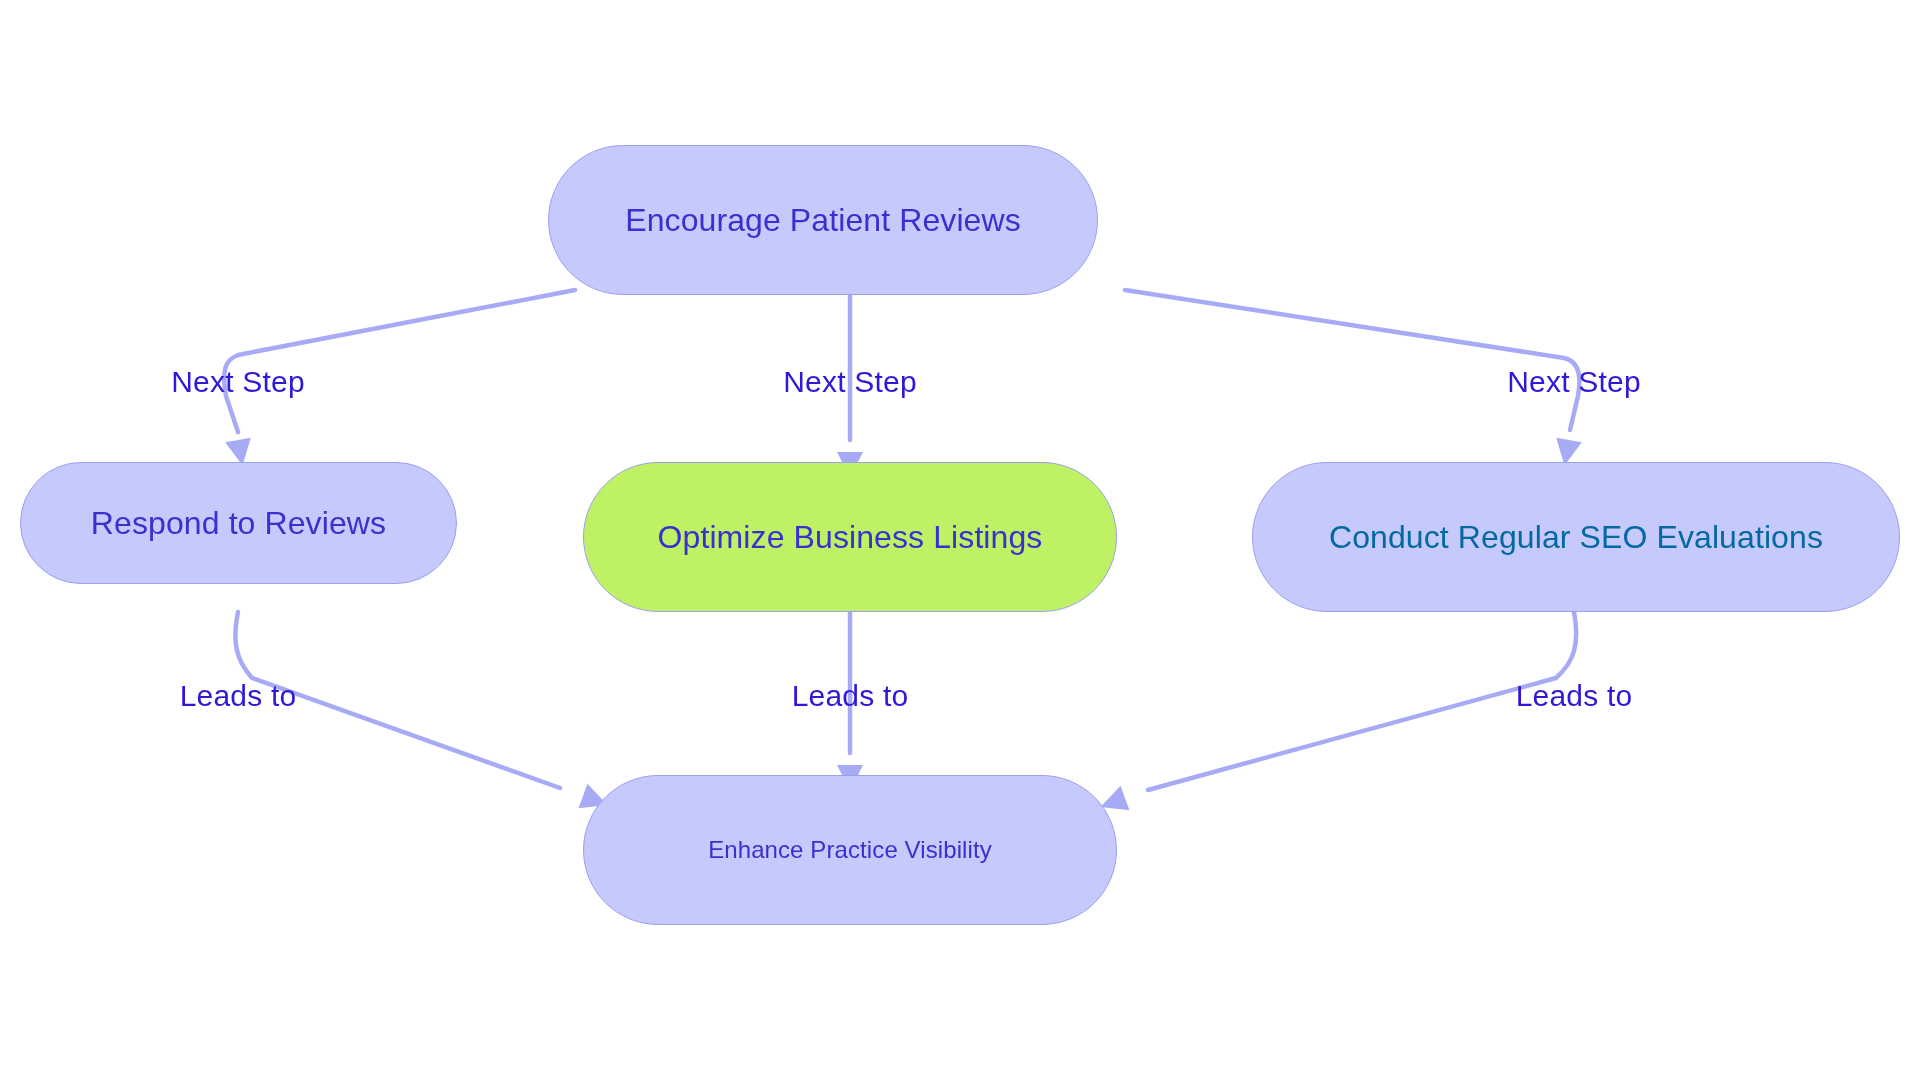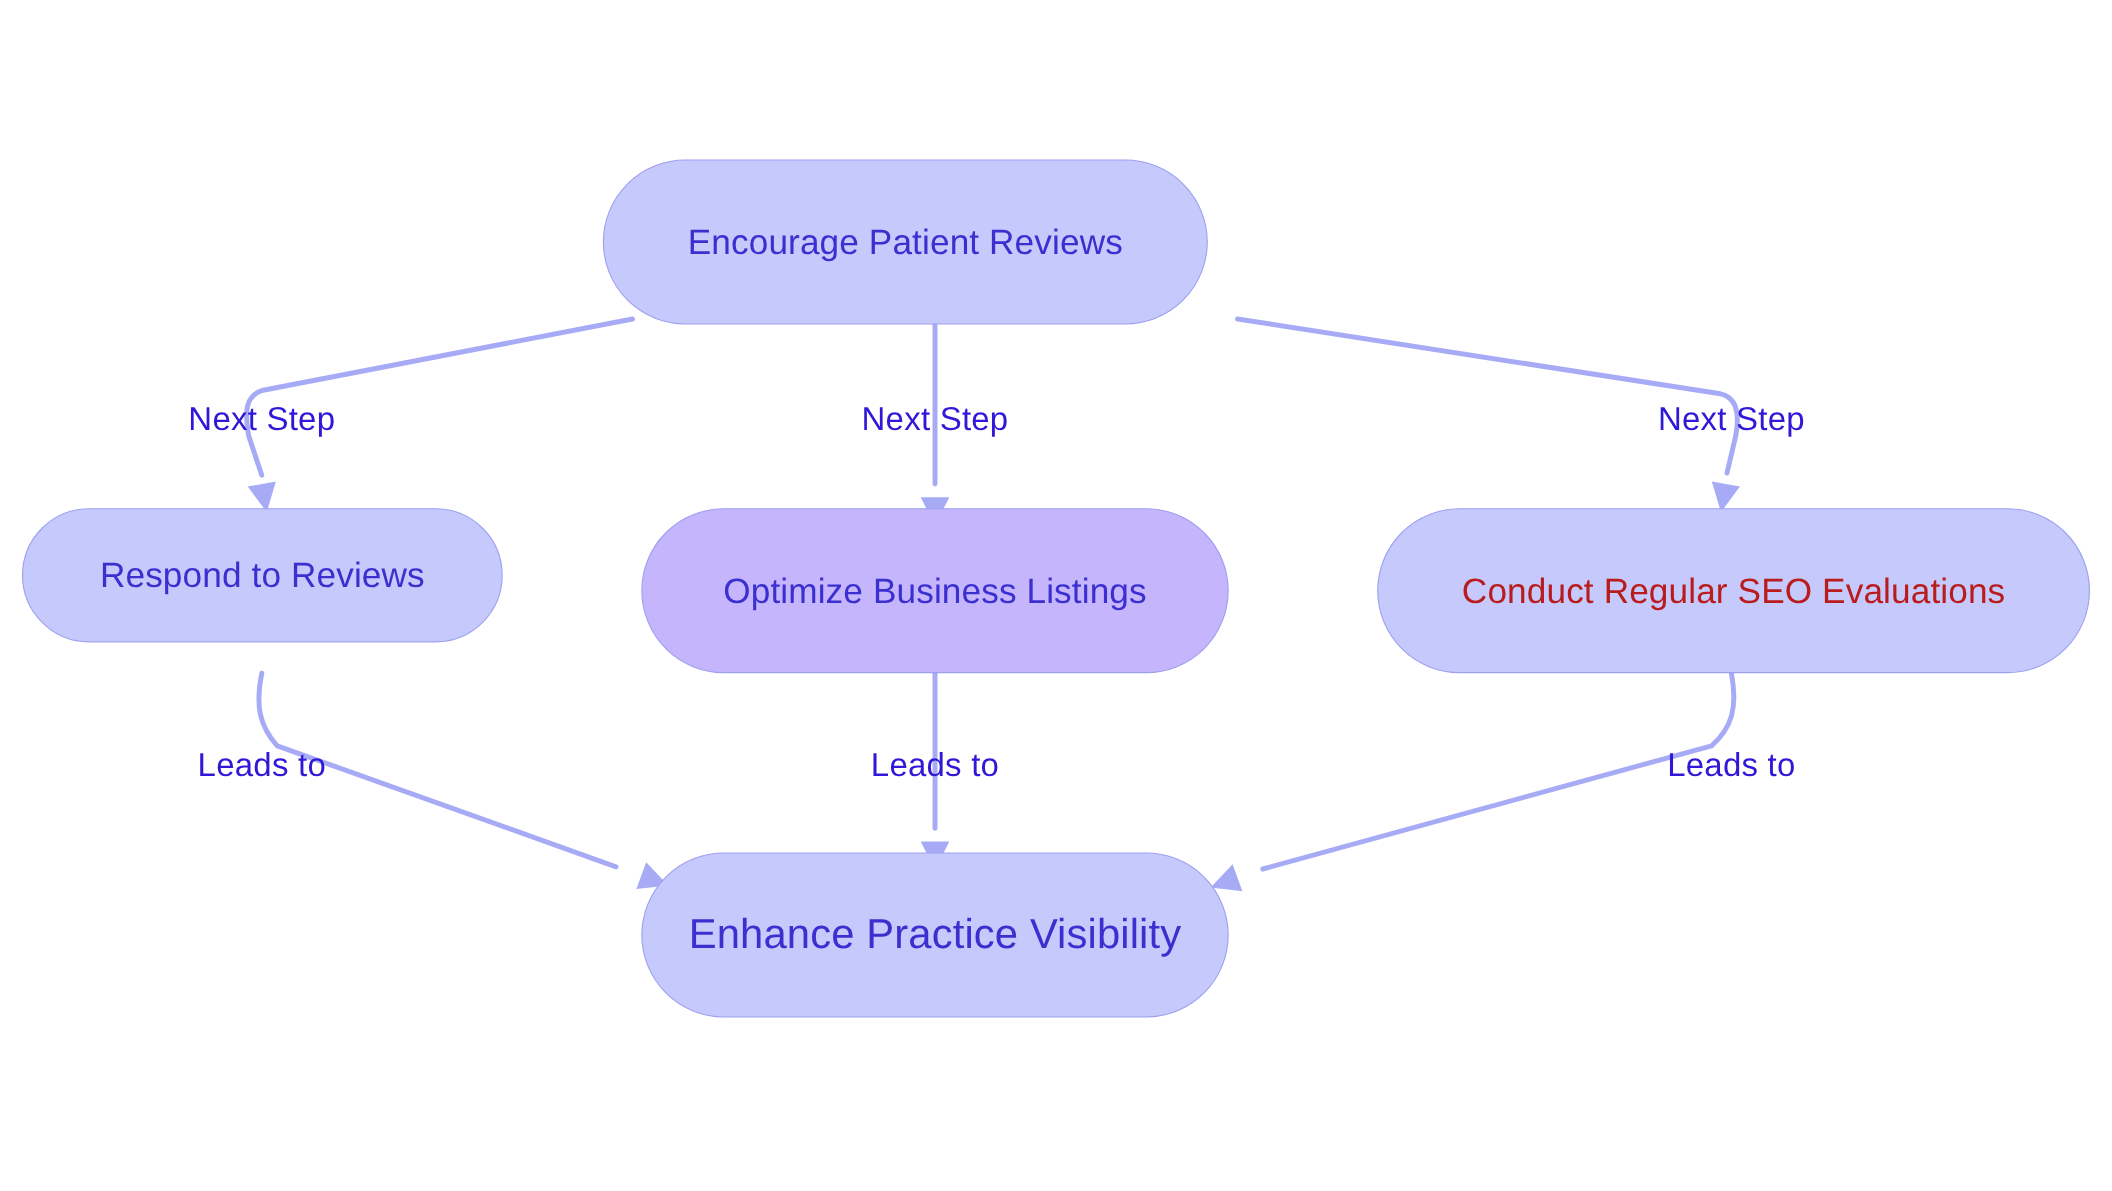--- a/index.html
+++ b/index.html
@@ -39,27 +39,27 @@
       </g>
   </svg>
 
   <div id="node-layer">
       <div class="node" style="left: 548px; top: 145px; width: 550px; height: 150px; border-radius: 75px; background: rgb(198, 201, 251); border-color: rgb(156, 160, 239); color: rgb(59, 47, 208); font-size: 32px;">
         <span>Encourage Patient Reviews</span>
       </div>
       <div class="node" style="left: 20px; top: 462px; width: 437px; height: 122px; border-radius: 75px; background: rgb(198, 201, 251); border-color: rgb(156, 160, 239); color: rgb(59, 47, 208); font-size: 32px;">
         <span>Respond to Reviews</span>
       </div>
-      <div class="node" style="left: 583px; top: 462px; width: 534px; height: 150px; border-radius: 75px; background: #c4b5fd; border-color: rgb(156, 160, 239); color: rgb(59, 47, 208); font-size: 32px;">
+      <div class="node" style="left: 583px; top: 462px; width: 534px; height: 150px; border-radius: 75px; background: #bef264; border-color: rgb(156, 160, 239); color: rgb(59, 47, 208); font-size: 32px;">
         <span>Optimize Business Listings</span>
       </div>
-      <div class="node" style="left: 1252px; top: 462px; width: 648px; height: 150px; border-radius: 75px; background: rgb(198, 201, 251); border-color: rgb(156, 160, 239); color: #b91c1c; font-size: 32px;">
+      <div class="node" style="left: 1252px; top: 462px; width: 648px; height: 150px; border-radius: 75px; background: rgb(198, 201, 251); border-color: rgb(156, 160, 239); color: #0369a1; font-size: 32px;">
         <span>Conduct Regular SEO Evaluations</span>
       </div>
-      <div class="node" style="left: 583px; top: 775px; width: 534px; height: 150px; border-radius: 75px; background: rgb(198, 201, 251); border-color: rgb(156, 160, 239); color: rgb(59, 47, 208); font-size: 38px;">
+      <div class="node" style="left: 583px; top: 775px; width: 534px; height: 150px; border-radius: 75px; background: rgb(198, 201, 251); border-color: rgb(156, 160, 239); color: rgb(59, 47, 208); font-size: 24px;">
         <span>Enhance Practice Visibility</span>
       </div>
     </div>
   <div id="label-layer">
       <div class="elabel" style="left: 238px; top: 382px; font-size: 30px; color: rgb(48, 24, 216);">Next Step</div>
       <div class="elabel" style="left: 850px; top: 382px; font-size: 30px; color: rgb(48, 24, 216);">Next Step</div>
       <div class="elabel" style="left: 1574px; top: 382px; font-size: 30px; color: rgb(48, 24, 216);">Next Step</div>
       <div class="elabel" style="left: 238px; top: 696px; font-size: 30px; color: rgb(48, 24, 216);">Leads to</div>
       <div class="elabel" style="left: 850px; top: 696px; font-size: 30px; color: rgb(48, 24, 216);">Leads to</div>
       <div class="elabel" style="left: 1574px; top: 696px; font-size: 30px; color: rgb(48, 24, 216);">Leads to</div>

